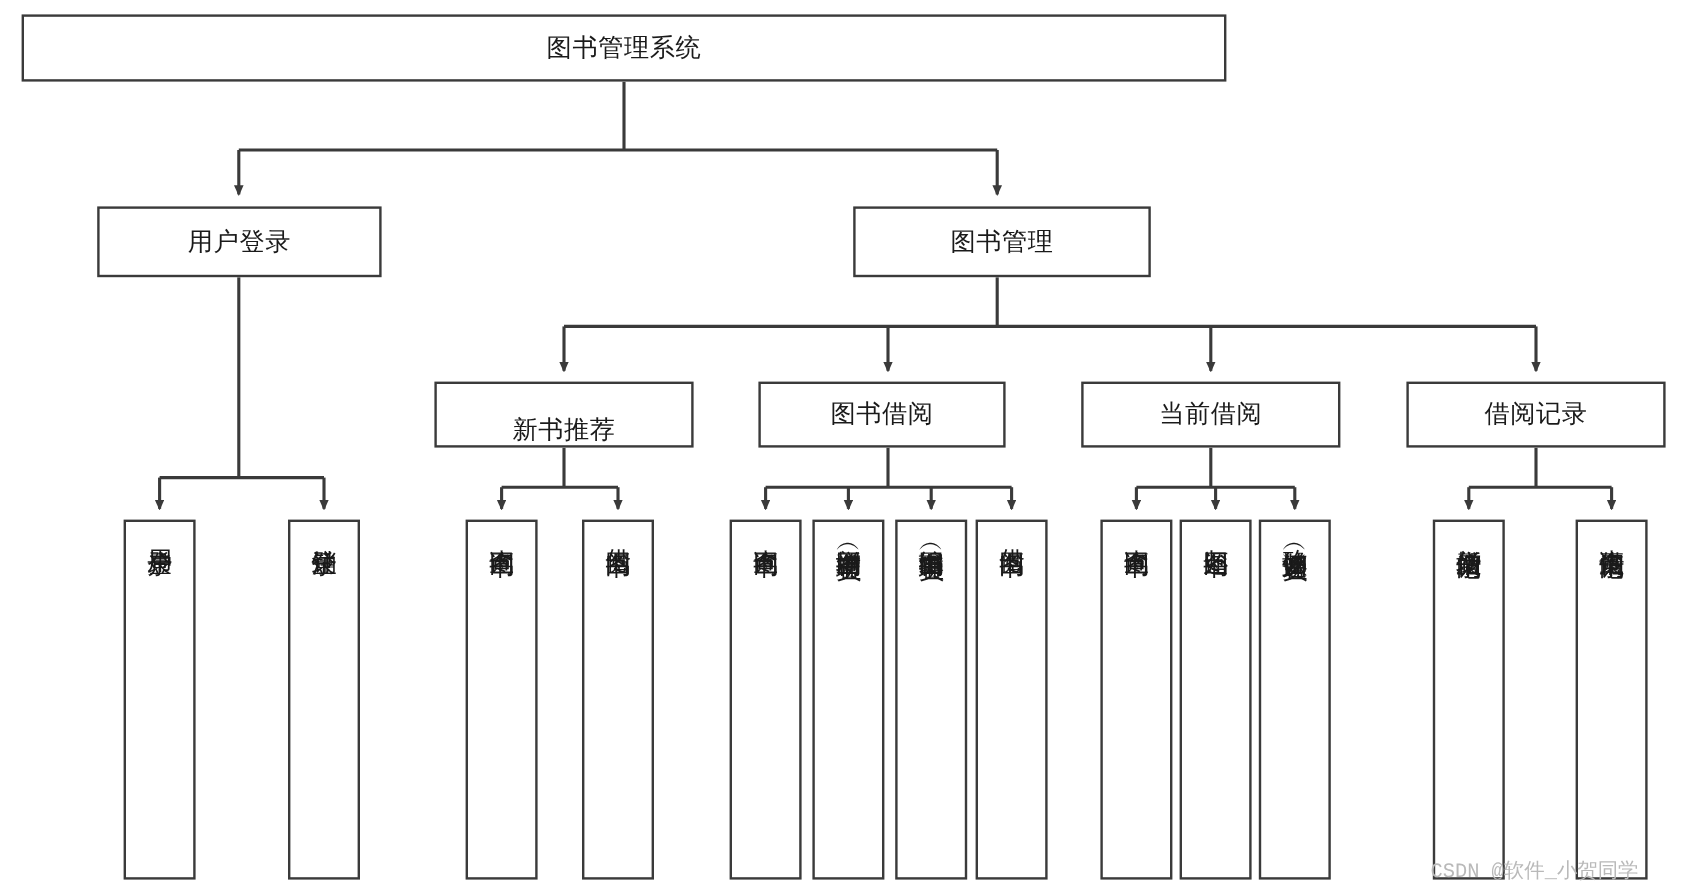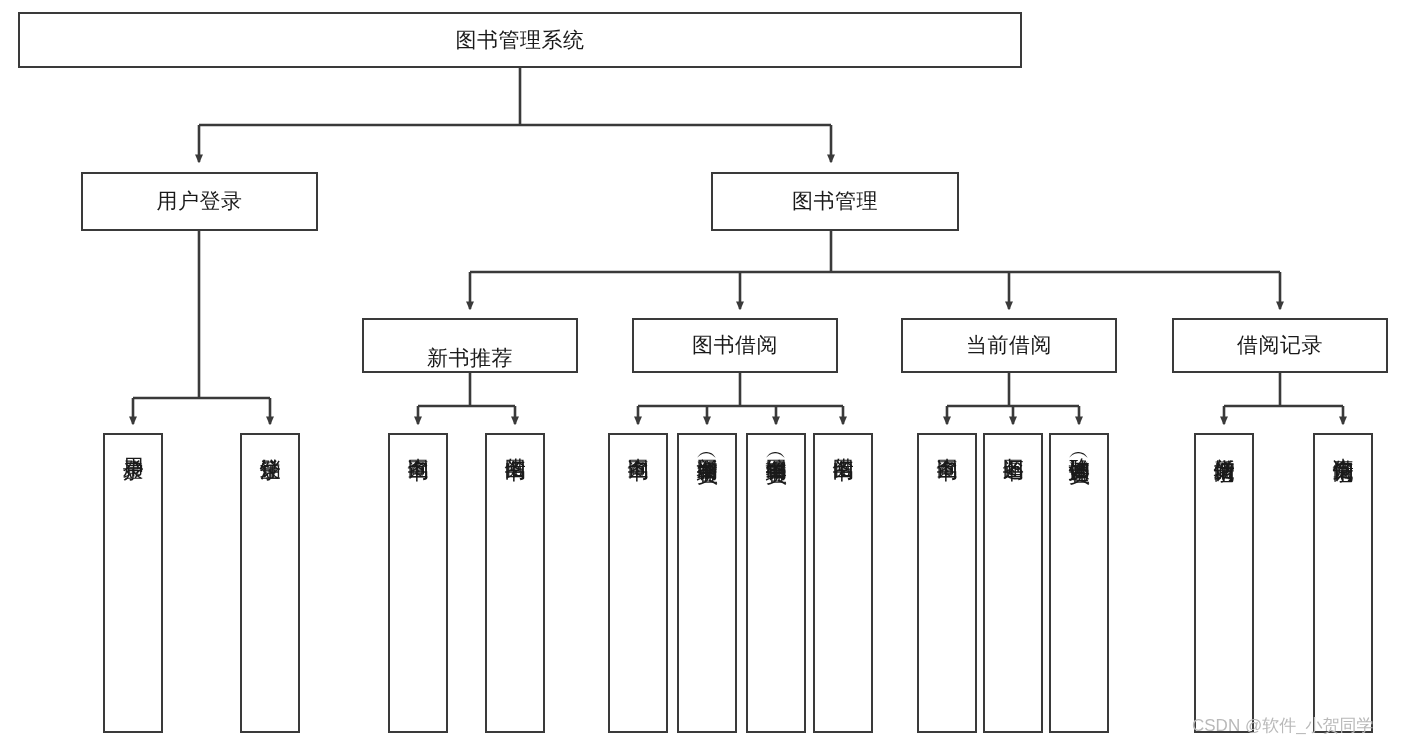--- a/index.html
+++ b/index.html
@@ -60,21 +60,21 @@
     white-space: nowrap;
   }
   #watermark {
     position: absolute;
     left: 1192px;
     top: 714px;
     font-size: 17px;
     color: #b9b9b9;
     white-space: nowrap;
     z-index: 5;
-    font-family: Liberation Sans, sans-serif;
+    font-family: Liberation Mono, monospace;
   }
 </style>
 </head>
 <body>
 
 <div id="diagram-root">
 
   <svg id="edges-layer" viewBox="0 0 1405 747" xmlns="http://www.w3.org/2000/svg">
     <defs>
       <marker id="arrowhead" markerWidth="9" markerHeight="9" refX="7.6" refY="4" orient="auto" markerUnits="userSpaceOnUse">

